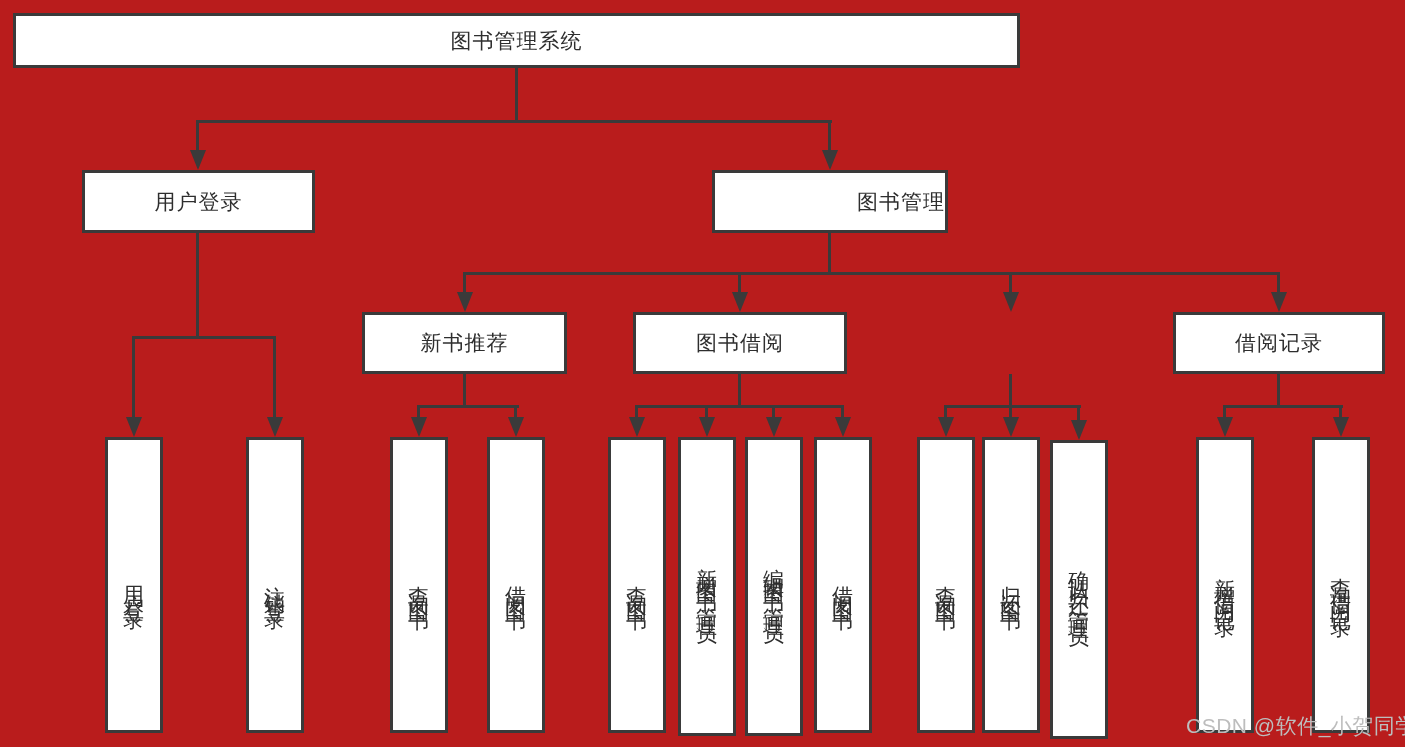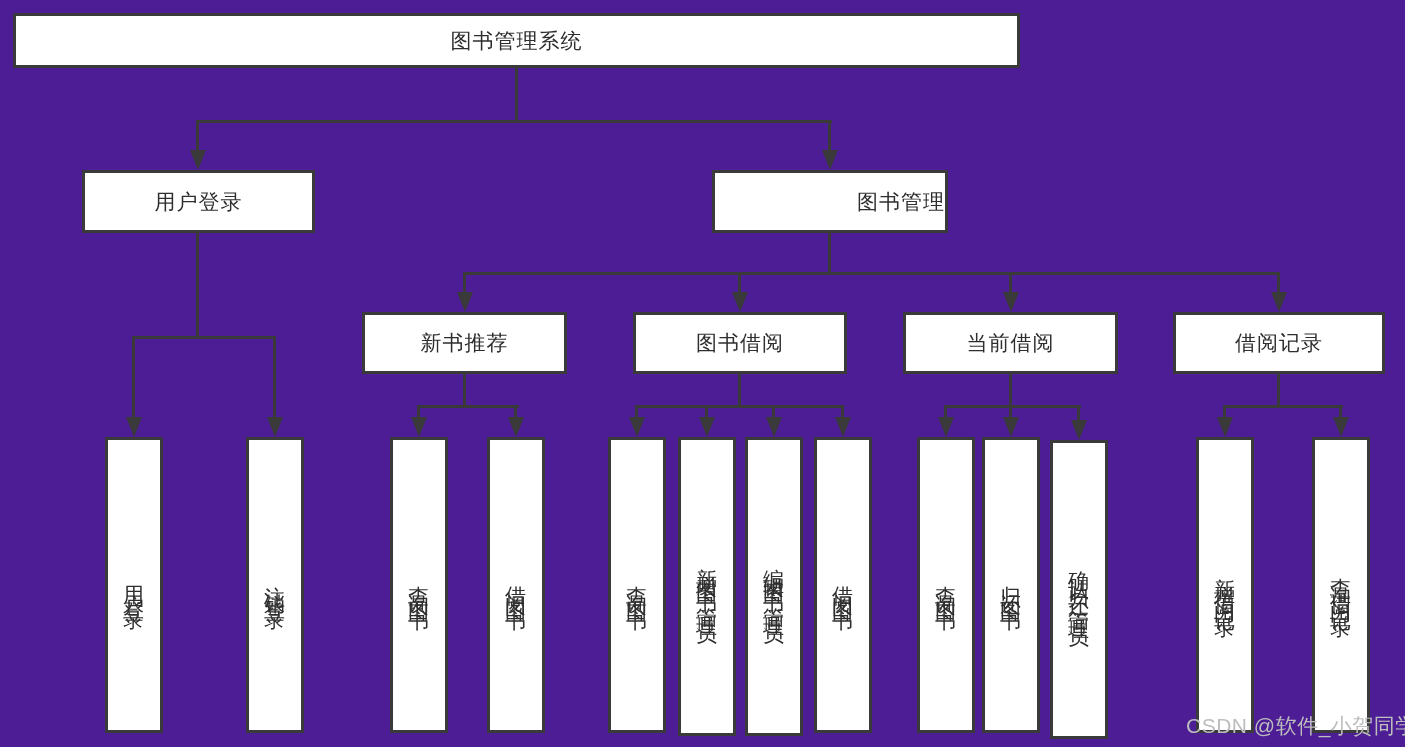--- a/index.html
+++ b/index.html
@@ -1,20 +1,20 @@
 <!DOCTYPE html>
 <html><head>
 <meta charset="utf-8">
 <style>
   html, body { margin: 0; padding: 0; background: #ffffff; }
   .canvas {
     position: relative;
     width: 1405px;
     height: 747px;
-    background: #4c1d95;
+    background: #b91c1c;
     overflow: hidden;
     font-family: "Liberation Sans", sans-serif;
   }
   .node {
     position: absolute;
     background: #ffffff;
     border: 3px solid #3a3a3a;
     box-sizing: border-box;
     display: flex;
     align-items: center;
@@ -65,23 +65,20 @@
   </div>
   <div class="node h" style="left:712px; top:170px; width:236px; height:63px;justify-content:flex-end;">
     <span>图书管理</span>
   </div>
 
   <div class="node h" style="left:633px; top:312px; width:214px; height:62px;">
     <span>图书借阅</span>
   </div>
   <div class="node h" style="left:362px; top:312px; width:205px; height:62px;">
     <span>新书推荐</span>
-  </div>
-  <div class="node h" style="left:903px; top:312px; width:215px; height:62px;">
-    <span>当前借阅</span>
   </div>
   <div class="node h" style="left:1173px; top:312px; width:212px; height:62px;">
     <span>借阅记录</span>
   </div>
 
   <div class="node v" style="left:105px; top:437px; width:58px; height:296px;">
     <span>用户登录</span>
   </div>
   <div class="node v" style="left:246px; top:437px; width:58px; height:296px;">
     <span>注销登录</span>

